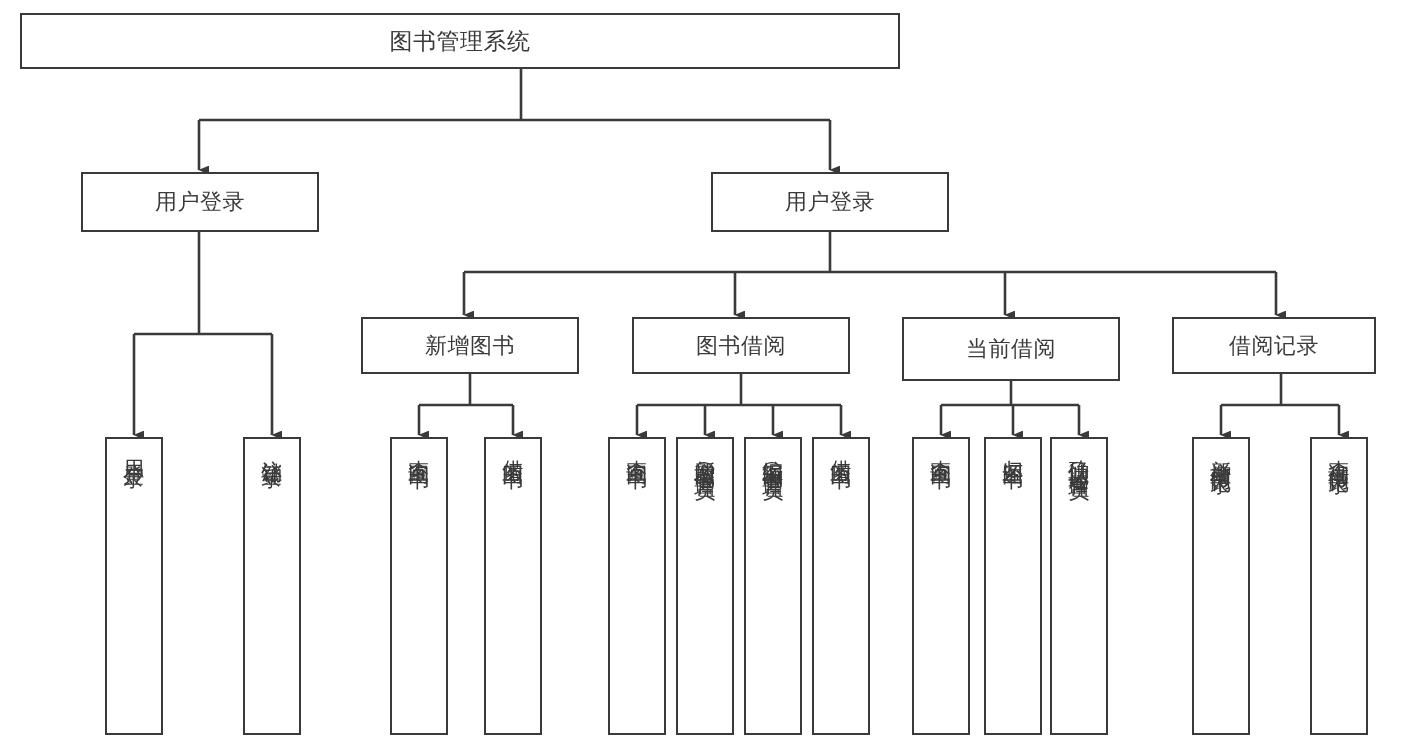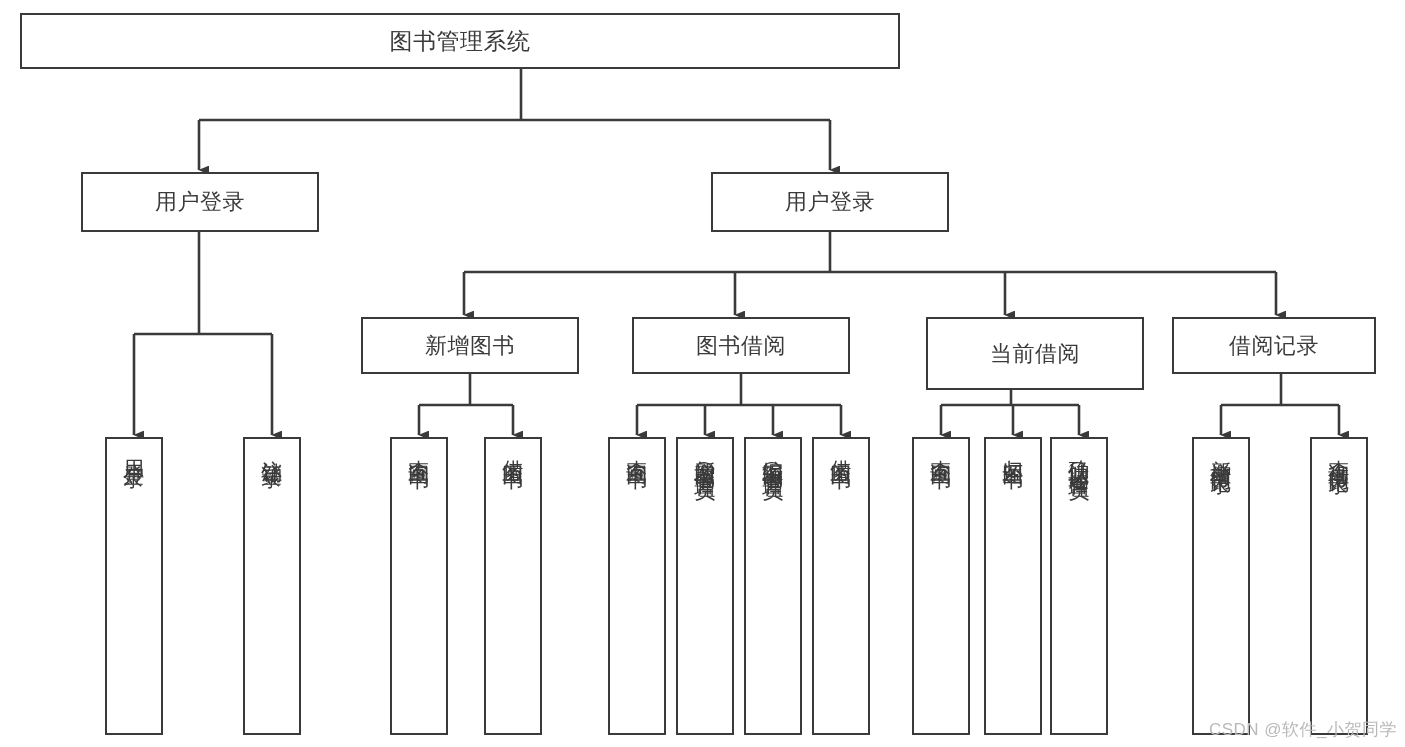--- a/index.html
+++ b/index.html
@@ -129,21 +129,21 @@
       </div>
       <div class="node-box horizontal" style="left: 711px; top: 172px; width: 238px; height: 60px;">
         <span class="node-label">用户登录</span>
       </div>
       <div class="node-box horizontal" style="left: 361px; top: 317px; width: 218px; height: 57px;">
         <span class="node-label">新增图书</span>
       </div>
       <div class="node-box horizontal" style="left: 632px; top: 317px; width: 218px; height: 57px; justify-content: center;">
         <span class="node-label">图书借阅</span>
       </div>
-      <div class="node-box horizontal" style="left: 902px; top: 317px; width: 218px; height: 73px; margin-left: 24px;">
+      <div class="node-box horizontal" style="left: 902px; top: 317px; width: 218px; height: 64px;">
         <span class="node-label">当前借阅</span>
       </div>
       <div class="node-box horizontal" style="left: 1172px; top: 317px; width: 204px; height: 57px;">
         <span class="node-label">借阅记录</span>
       </div>
       <div class="node-box vertical" style="left: 105px; top: 437px; width: 58px; height: 298px;">
         <span class="node-label">用户登录</span>
       </div>
       <div class="node-box vertical" style="left: 243px; top: 437px; width: 58px; height: 298px;">
         <span class="node-label">注销登录</span>
@@ -176,15 +176,14 @@
         <span class="node-label">确认归还（管理员）</span>
       </div>
       <div class="node-box vertical" style="left: 1192px; top: 437px; width: 58px; height: 298px;">
         <span class="node-label">新增借阅记录</span>
       </div>
       <div class="node-box vertical" style="left: 1310px; top: 437px; width: 58px; height: 298px;">
         <span class="node-label">查询借阅记录</span>
       </div>
     </div>
 
-  <div id="watermark">CSDN @软件_小贺同学</div>
 
 </div>
 
 </body></html>

